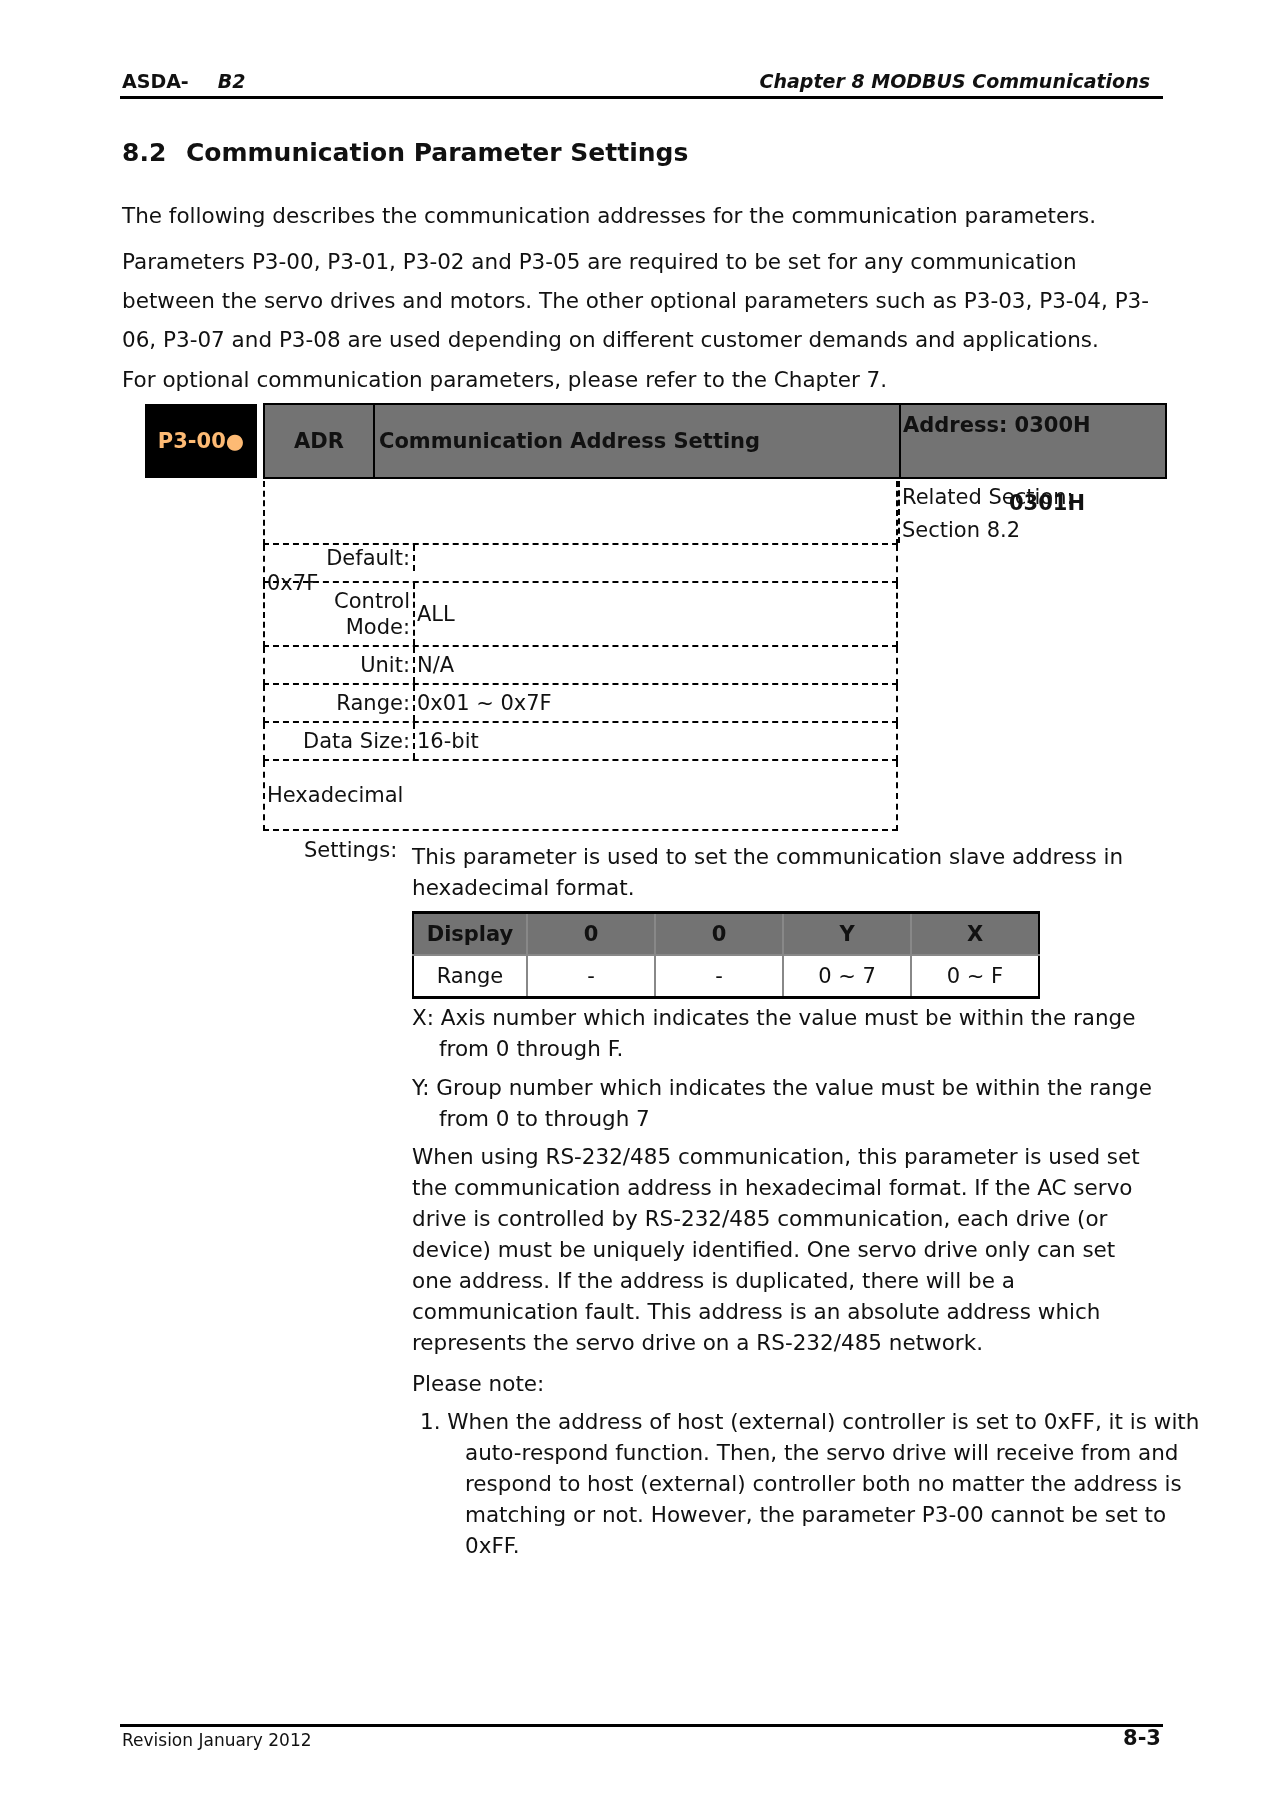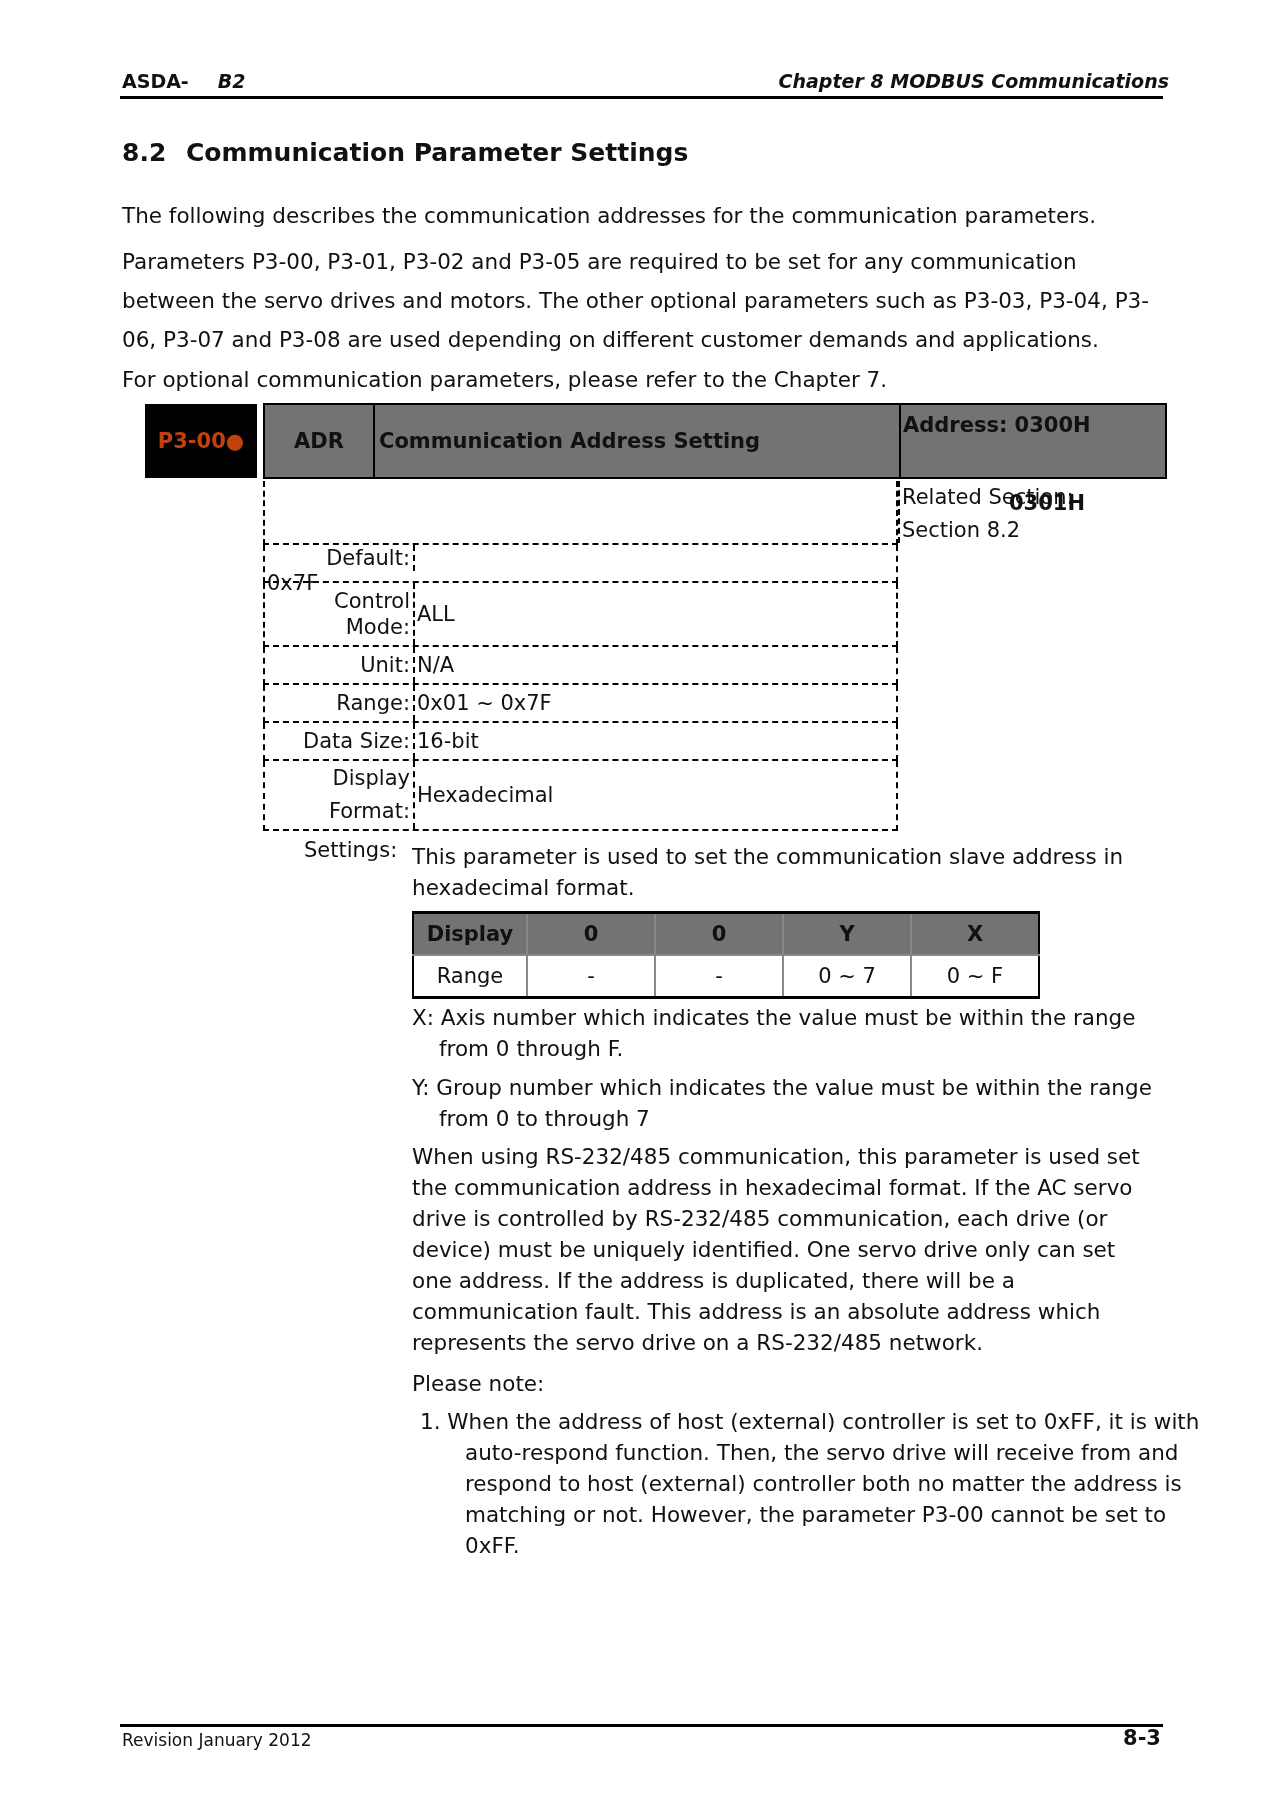--- a/index.html
+++ b/index.html
@@ -1,25 +1,25 @@
 <!DOCTYPE html>
 <html><head>
 <meta charset="utf-8">
 <style>
   html,body{margin:0;padding:0;background:#fff;}
   body{width:1273px;height:1800px;position:relative;font-family:"DejaVu Sans","Liberation Sans",sans-serif;color:#111;font-size:22px;overflow:hidden;}
   .abs{position:absolute;}
   .hdr-left{left:122px;top:70px;font-weight:bold;font-size:19px;}
   .hdr-left i{font-style:italic;margin-left:29px;}
-  .hdr-right{right:104px;top:70px;font-weight:bold;font-style:italic;font-size:19px;}
+  .hdr-right{right:123px;top:70px;font-weight:bold;font-style:italic;font-size:19px;}
   .hdr-rule{left:120px;top:96px;width:1043px;height:3px;background:#000;}
   .sec-title{left:122px;top:138px;font-size:25px;font-weight:bold;}
   .sec-title .num{display:inline-block;width:64px;}
   .para{left:122px;width:1040px;font-size:21.5px;line-height:39px;}
-  .tag{left:145px;top:404px;width:112px;height:74px;background:#000;color:#c2410c;font-weight:bold;font-size:21px;display:flex;align-items:center;justify-content:center;}
+  .tag{left:145px;top:404px;width:112px;height:74px;background:#000;color:#fdba74;font-weight:bold;font-size:21px;display:flex;align-items:center;justify-content:center;}
   .headbox{left:263px;top:403px;width:900px;height:72px;border:2px solid #000;background:#737373;display:flex;}
   .headbox .c1{width:108px;border-right:2px solid #000;display:flex;align-items:center;justify-content:center;font-weight:bold;font-size:21px;}
   .headbox .c2{width:520px;border-right:2px solid #000;display:flex;align-items:center;padding-left:4px;font-weight:bold;font-size:21px;}
   .headbox .c3{flex:1;font-weight:bold;font-size:21px;padding:4px 0 0 2px;line-height:32px;}
   .headbox .c3 .l2{text-align:right;padding-right:80px;margin-top:46px;}
   .grid{left:263px;top:481px;width:635px;}
   .row{display:flex;border:2px dashed #000;border-top:none;font-size:21px;}
   .row:first-child{border-top:none;}
   .row .lab{width:145px;border-right:2px dashed #000;text-align:right;padding-right:3px;display:flex;align-items:center;justify-content:flex-end;line-height:26px;}
   .row .val{flex:1;display:flex;align-items:center;padding-left:2px;}
@@ -81,21 +81,20 @@
   </div>
   <div class="row" style="height:36px;">
     <div class="lab">Range:</div>
     <div class="val">0x01 ~ 0x7F</div>
   </div>
   <div class="row" style="height:36px;">
     <div class="lab">Data Size:</div>
     <div class="val">16-bit</div>
   </div>
   <div class="row" style="height:68px;">
-    <div class="lab" style="line-height:33px;">Display Format:</div>
     <div class="val">Hexadecimal</div>
   </div>
 </div>
 
 <div class="abs related">
   <div>Related Section:</div>
   <div>Section 8.2</div>
 </div>
 
 <div class="abs settings-lab">Settings:</div>

